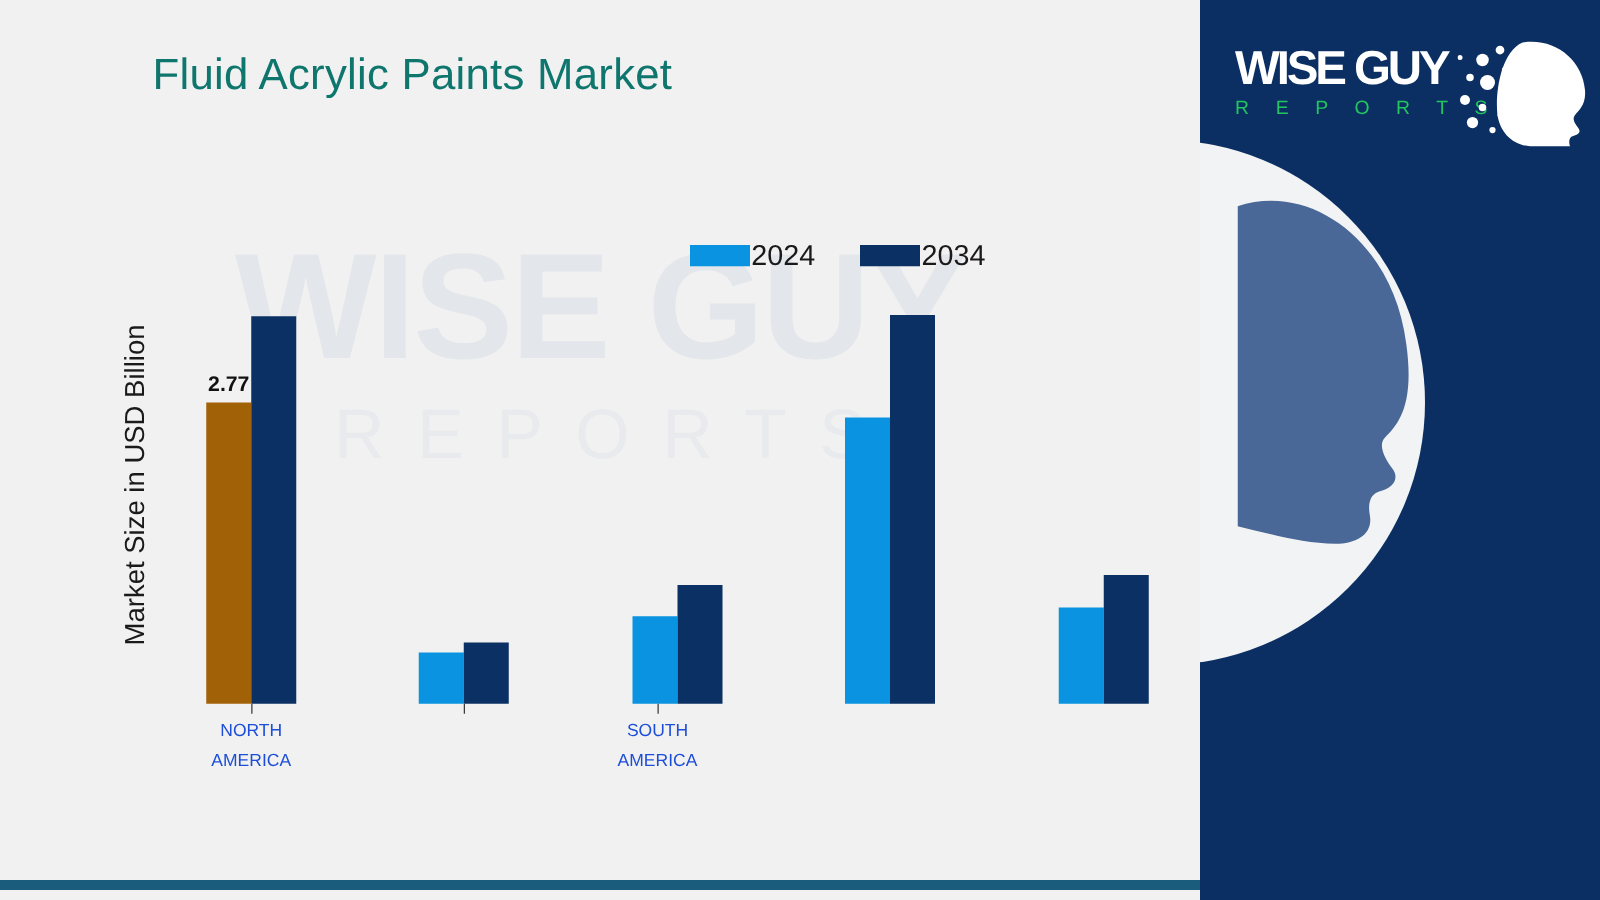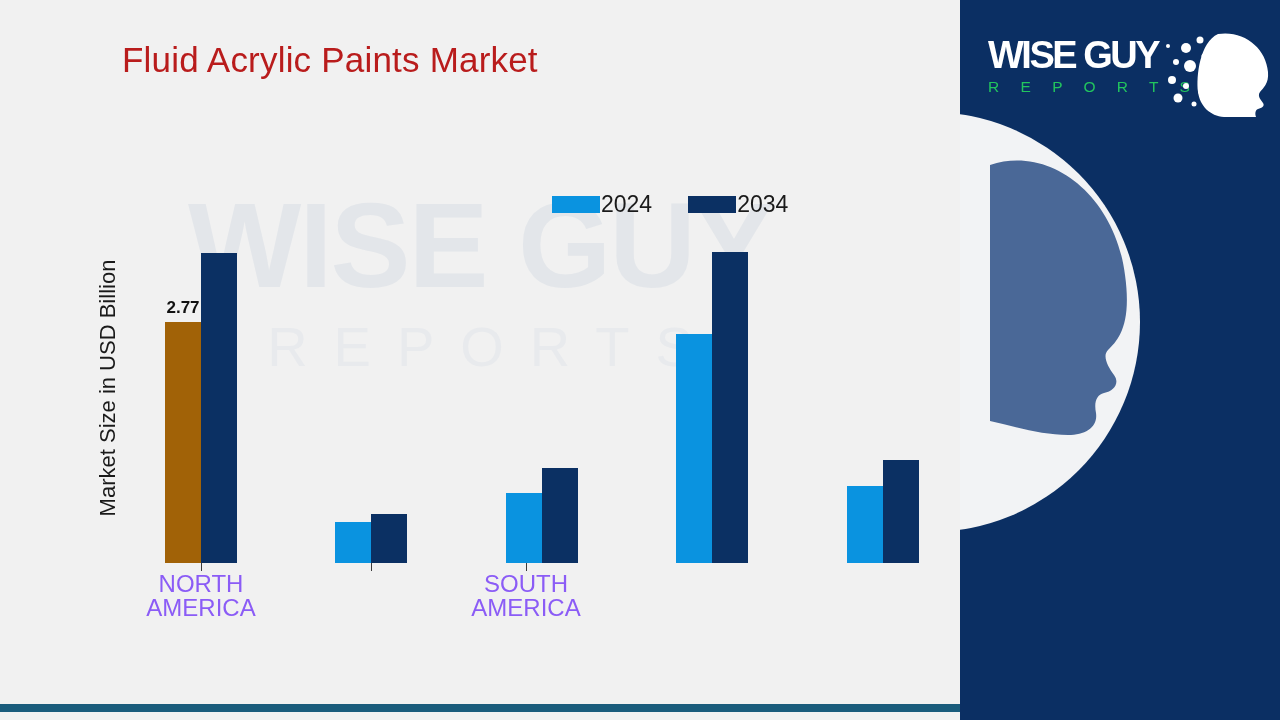--- a/index.html
+++ b/index.html
@@ -51,21 +51,21 @@
     white-space: nowrap;
     padding-left: 26px;
   }
 
   
   #chart-title {
     position: absolute;
     left: 122px;
     top: 40px;
     font-size: 35px;
-    color: #b91c1c;
+    color: #0f766e;
     letter-spacing: 0.2px;
     white-space: nowrap;
   }
 
   
   #y-axis-label {
     position: absolute;
     left: -82px;
     top: 375px;
     width: 380px;
@@ -151,23 +151,23 @@
   .cat .tick {
     display: block;
     width: 1px;
     height: 8px;
     background: #3b3b3b;
     margin: 0 auto;
   }
   .cat .cat-text {
     display: block;
     margin-top: 1px;
-    font-size: 24px;
+    font-size: 14px;
     line-height: 24px;
-    color: #8b5cf6;
+    color: #1d4ed8;
     white-space: pre-line;
   }
 
   
   #brand-panel {
     position: absolute;
     right: 0; top: 0;
     width: 320px; height: 720px;
     background: #0b2f63;
     overflow: hidden;

